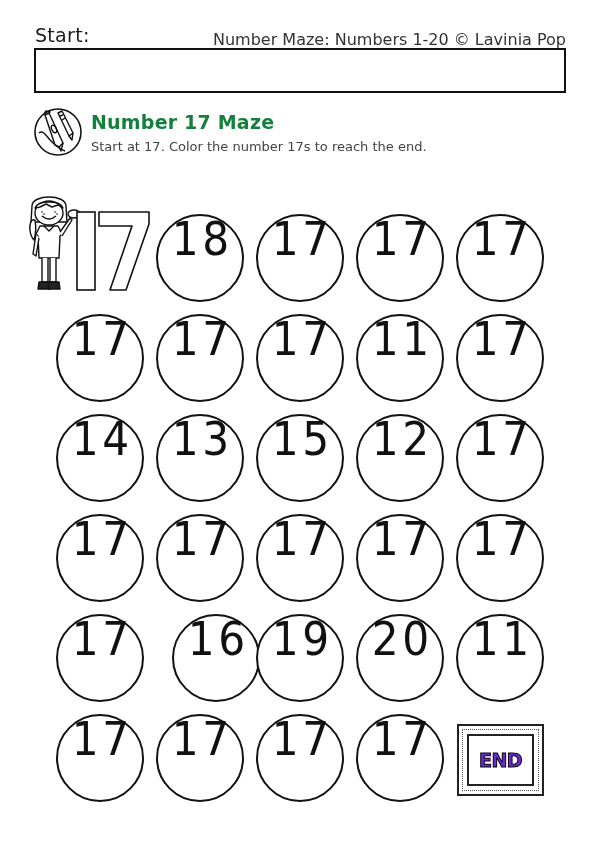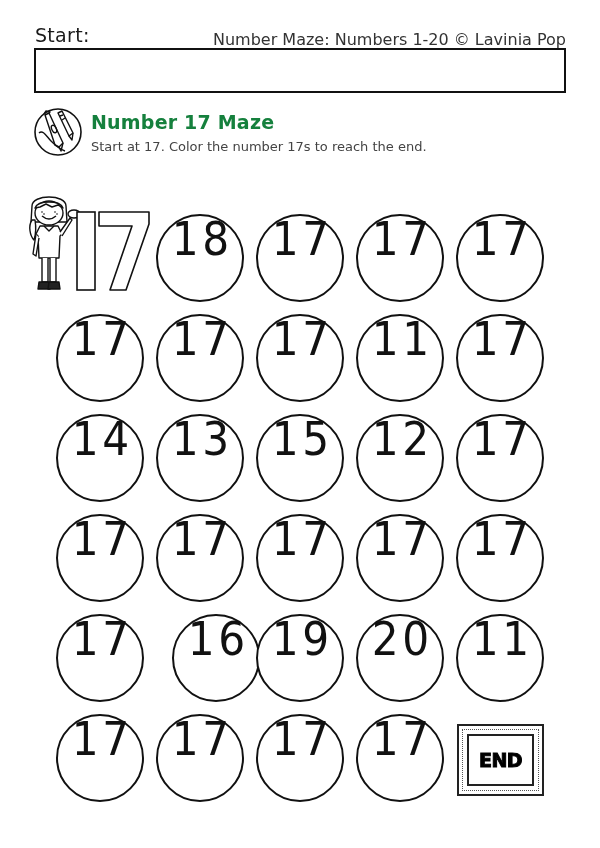--- a/index.html
+++ b/index.html
@@ -20,21 +20,21 @@
   .cell { position: absolute; width: 88px; height: 88px; border: 2px solid #111; border-radius: 50%; background: #fff;
           display: flex; align-items: flex-start; justify-content: center; pointer-events: auto; }
   .cell span { font-family: "DejaVu Sans", sans-serif; font-size: 46px; font-weight: normal; color: #111;
                letter-spacing: 4px; transform: scaleX(0.92); margin-left: 4px; line-height: 1; }
 
   .end-box { position: absolute; left: 457px; top: 724px; width: 87px; height: 72px; border: 2px solid #222;
              background: #fff; pointer-events: auto; }
   .end-box .frame1 { position: absolute; left: 3px; top: 3px; right: 3px; bottom: 3px; border: 1px dotted #555; }
   .end-box .frame2 { position: absolute; left: 8px; top: 8px; right: 8px; bottom: 8px; border: 2px solid #222;
                      display: flex; align-items: center; justify-content: center; }
-  .end-box .frame2 span { font-family: "DejaVu Sans", sans-serif; font-weight: bold; font-size: 19px; color: #000000;
+  .end-box .frame2 span { font-family: "DejaVu Sans", sans-serif; font-weight: bold; font-size: 19px; color: #6d28d9;
                           letter-spacing: -0.5px; -webkit-text-stroke: 1px #000; }
 </style>
 </head>
 <body>
 
 <div class="name-label">Start:</div>
 <div class="credit">Number Maze: Numbers 1-20 © Lavinia Pop</div>
 <div class="name-box"></div>
 
 <div class="crayon-icon">

